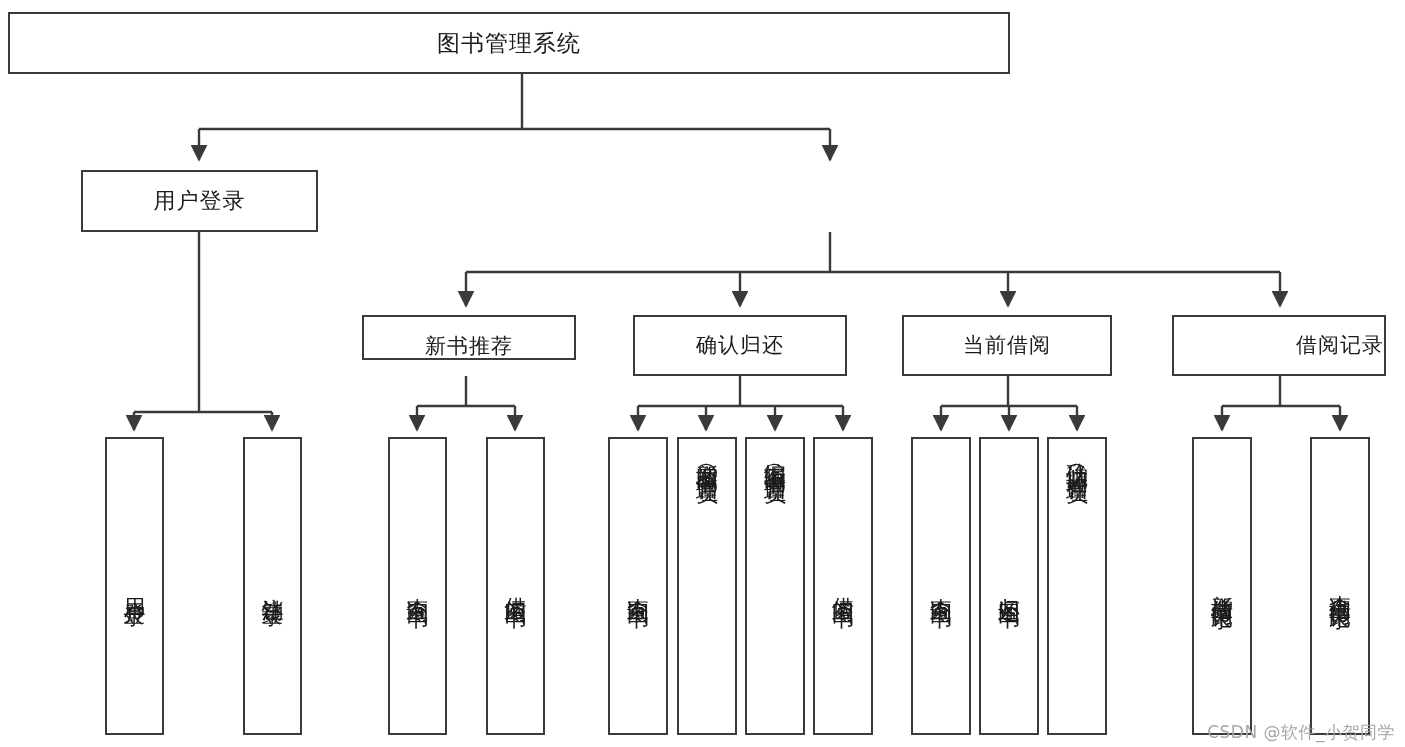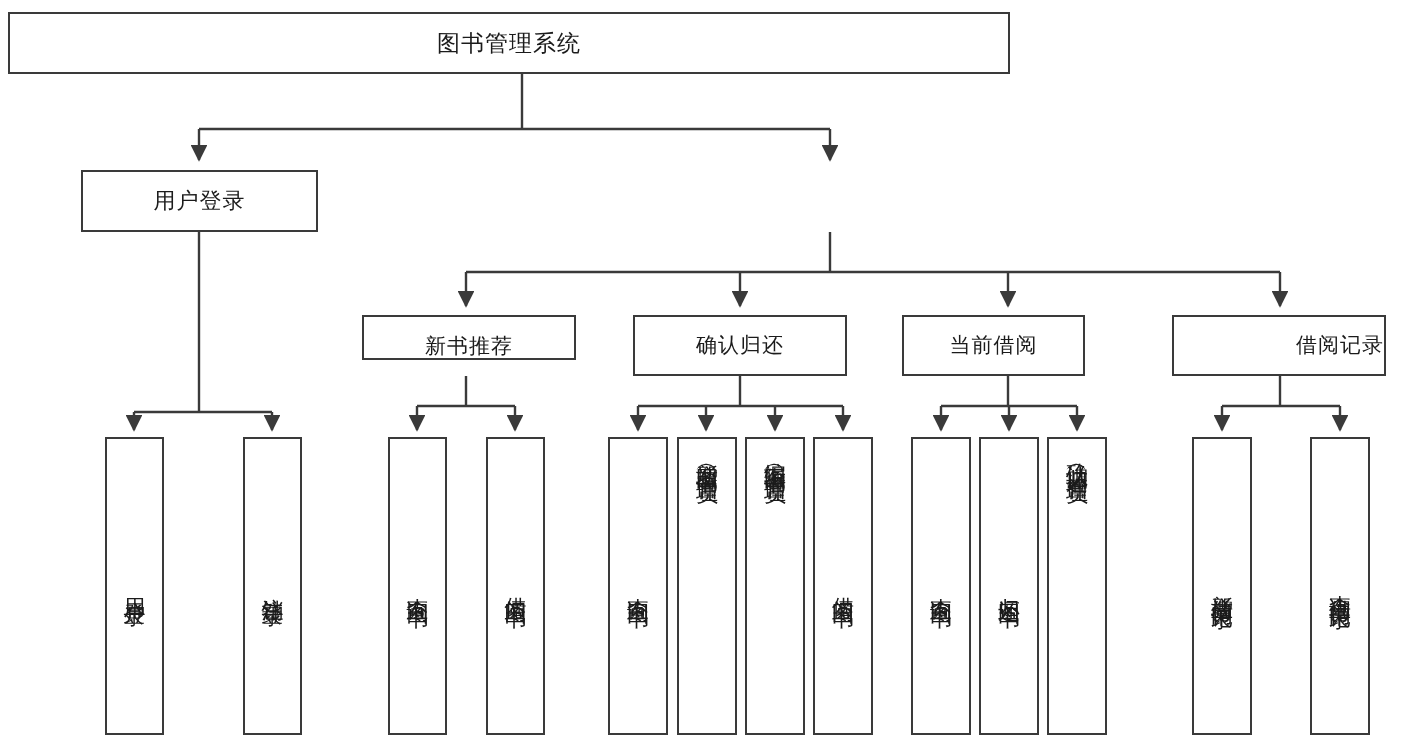--- a/index.html
+++ b/index.html
@@ -133,21 +133,21 @@
   <div class="node lvl2" style="left:81px;top:170px;width:237px;height:62px;">
     <span class="label">用户登录</span>
   </div>
 
   <div class="node lvl3" style="left:362px;top:315px;width:214px;height:45px;align-items:flex-end;">
     <span class="label">新书推荐</span>
   </div>
   <div class="node lvl3" style="left:633px;top:315px;width:214px;height:61px;">
     <span class="label">确认归还</span>
   </div>
-  <div class="node lvl3" style="left:902px;top:315px;width:183px;height:61px;">
+  <div class="node lvl3" style="left:902px;top:315px;width:210px;height:61px;">
     <span class="label">当前借阅</span>
   </div>
   <div class="node lvl3" style="left:1172px;top:315px;width:214px;height:61px;justify-content:flex-end;">
     <span class="label">借阅记录</span>
   </div>
 
   <div class="node leaf" style="left:105px;top:437px;width:59px;height:298px;">
     <span class="label">用户登录</span>
   </div>
   <div class="node leaf" style="left:243px;top:437px;width:59px;height:298px;">
@@ -184,14 +184,15 @@
     <span class="label">确认归还（管理员）</span>
   </div>
 
   <div class="node leaf" style="left:1192px;top:437px;width:60px;height:298px;">
     <span class="label">新增借阅记录</span>
   </div>
   <div class="node leaf" style="left:1310px;top:437px;width:60px;height:298px;">
     <span class="label">查询借阅记录</span>
   </div>
 
+  <div class="watermark">CSDN @软件_小贺同学</div>
 
 </div>
 
 </body></html>

